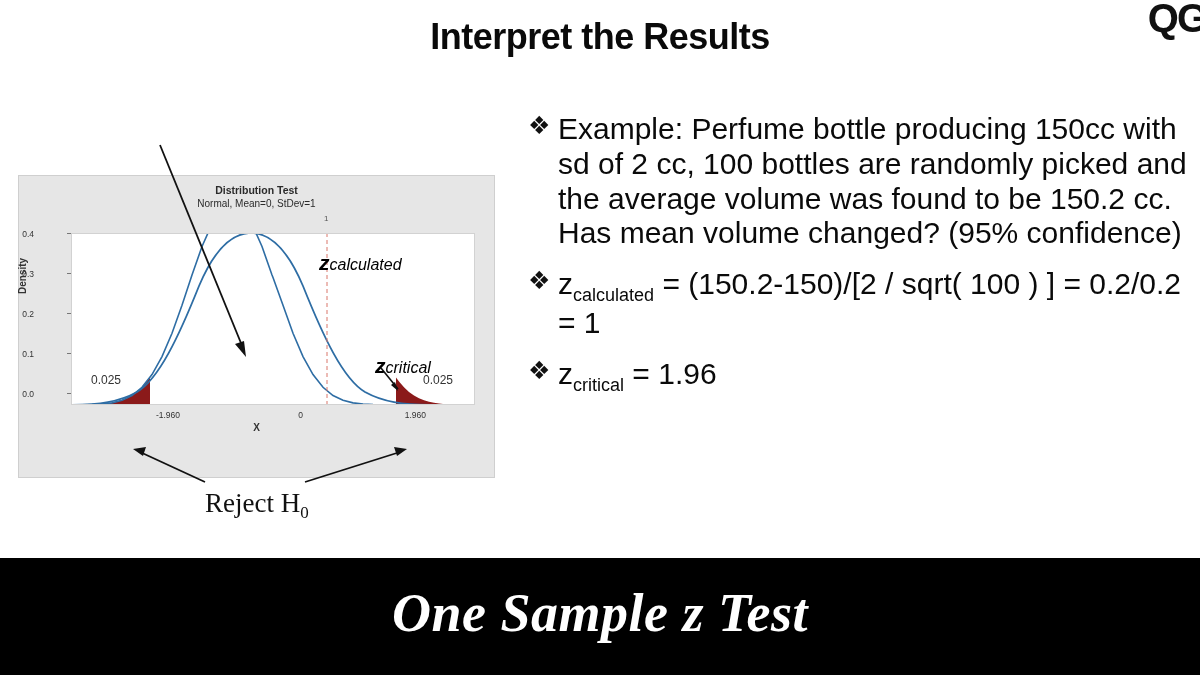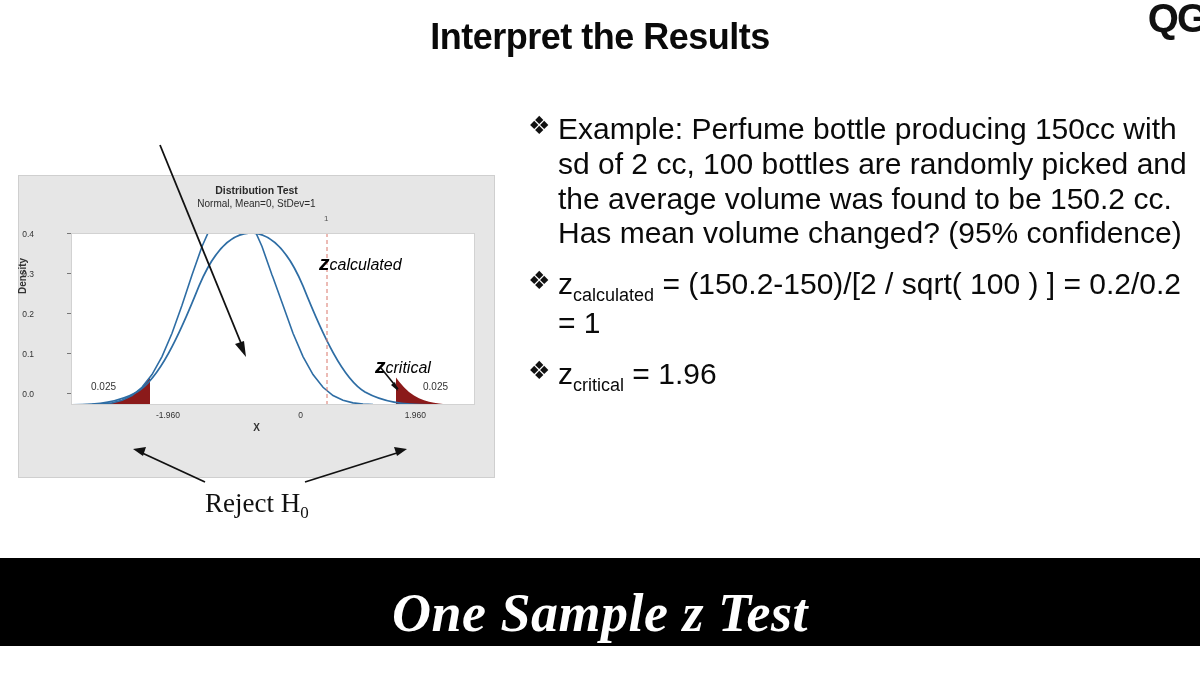--- a/index.html
+++ b/index.html
@@ -79,21 +79,21 @@
   .ytickmark{position:absolute;width:4px;height:1px;background:#777;left:48px;}
   .xtick{
     position:absolute;top:234px;
     font-size:8.5px;color:#333;text-align:right;width:60px;
   }
   .xlabel{
     position:absolute;left:0;right:0;top:246px;
     text-align:center;font-size:10px;font-weight:bold;color:#333;
   }
   .area-lab{
-    position:absolute;font-size:10px;color:#333;margin-top:8px;
+    position:absolute;font-size:12px;color:#333;
   }
   .zc-lab{
     position:absolute;font-size:8px;color:#555;
   }
   .zbig{
     position:absolute;color:#000000;white-space:nowrap;
     font-family:"Liberation Sans", sans-serif;
     font-style:italic;
   }
   .zbig .zl{font-size:21px;font-weight:bold;}
@@ -116,21 +116,21 @@
   }
   .btext{
     flex:1 1 auto;
     font-size:30px;color:#0a0a0a;line-height:1.16;
     font-family:"Liberation Sans", sans-serif;
   }
   .btext sub{font-size:18px;}
 
   
   .banner{
-    position:absolute;left:0;right:0;top:558px;height:88px;
+    position:absolute;left:0;right:0;top:558px;height:117px;
     background:#000;
   }
   .banner-text{
     position:absolute;left:0;right:0;top:24px;
     text-align:center;color:#fff;
     font-family:"Liberation Serif", serif;
     font-style:italic;font-weight:bold;font-size:54px;
     letter-spacing:0.5px;
   }
 </style>

